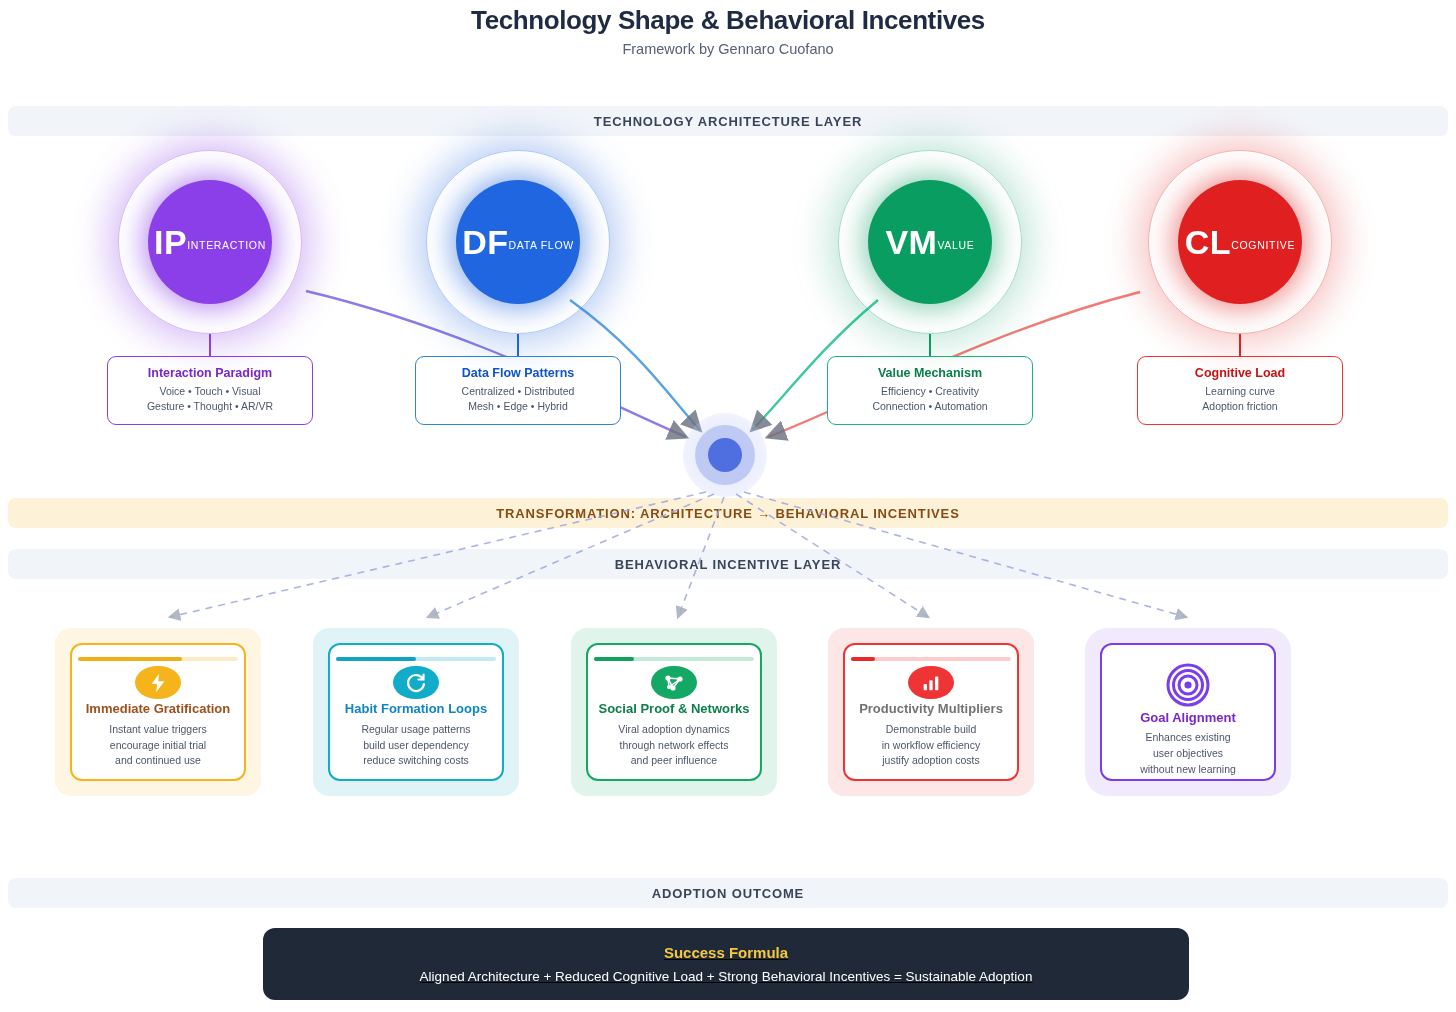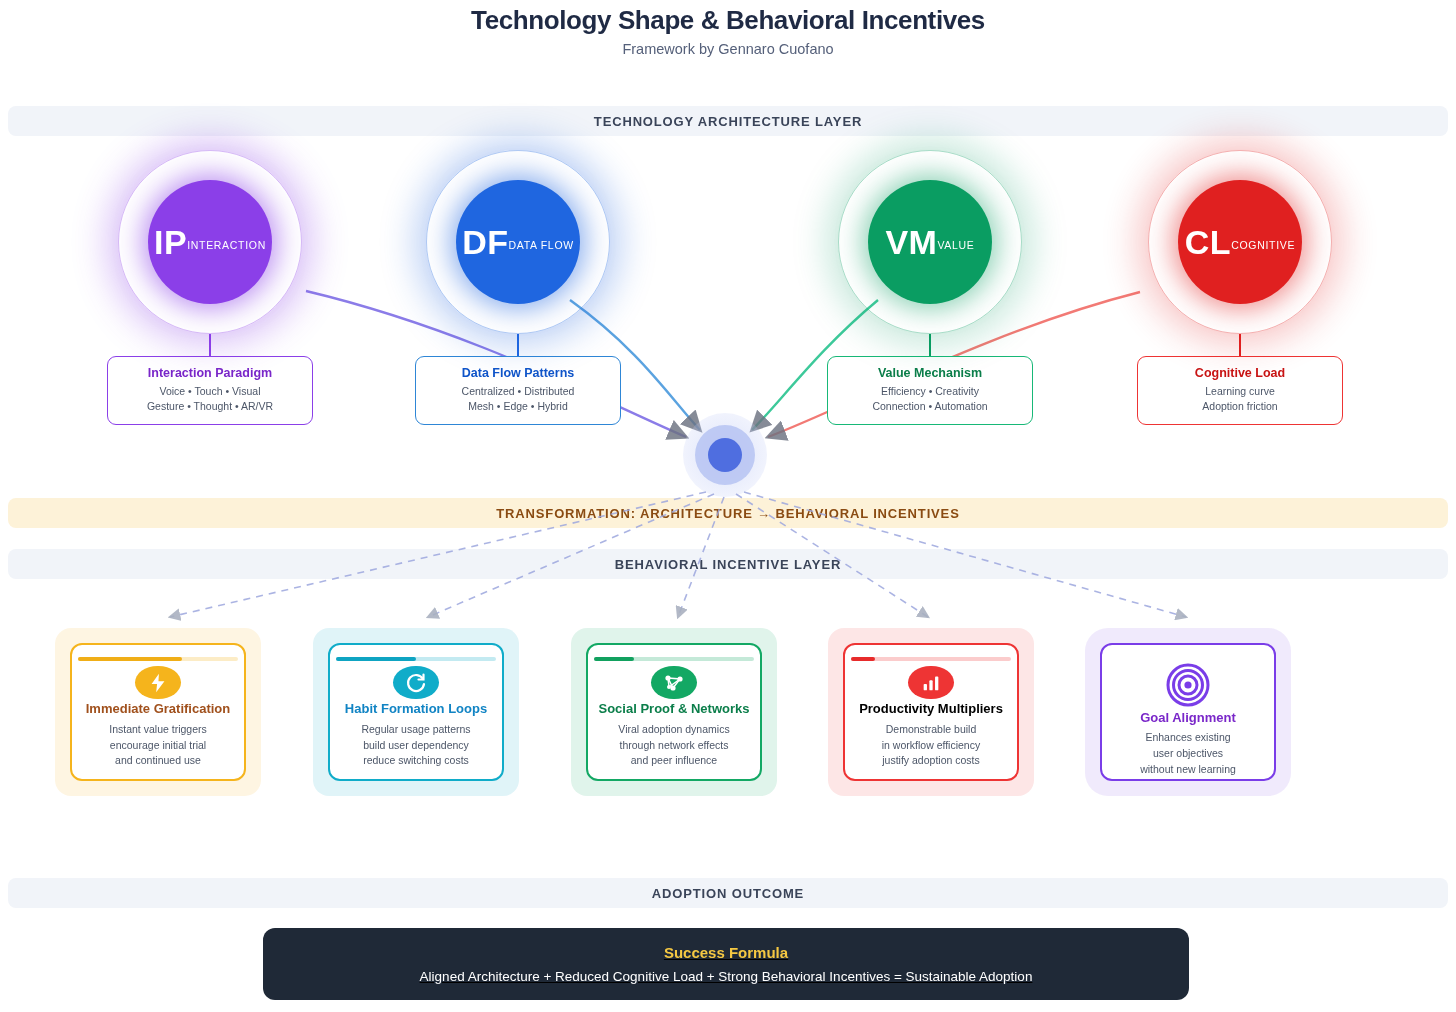--- a/index.html
+++ b/index.html
@@ -317,21 +317,21 @@
       <div class="pbar" style="background:rgba(238,52,52,.25);">
         <div class="pbar-fill" style="background:#E72B2B; width:15%;"></div>
       </div>
       <div class="inc-icon" style="background:#EE3434;">
         <svg width="22" height="22" viewBox="0 0 24 24" fill="#fff">
           <rect x="4" y="13" width="3.6" height="7" rx="1"></rect>
           <rect x="10.2" y="9" width="3.6" height="11" rx="1"></rect>
           <rect x="16.4" y="5" width="3.6" height="15" rx="1"></rect>
         </svg>
       </div>
-      <div class="inc-title" style="color:#000000;">Productivity Multipliers</div>
+      <div class="inc-title" style="color:#737373;">Productivity Multipliers</div>
       <div class="inc-desc">
         <div>Demonstrable build</div>
         <div>in workflow efficiency</div>
         <div>justify adoption costs</div>
       </div>
     </div>
   </div>
 
   <div class="inc-card" style="left:1085px; top:628px; background:rgba(122,61,232,.11);border-radius:23px;">
     <div class="inc-inner" style="border-color:#7A3DE8;">

